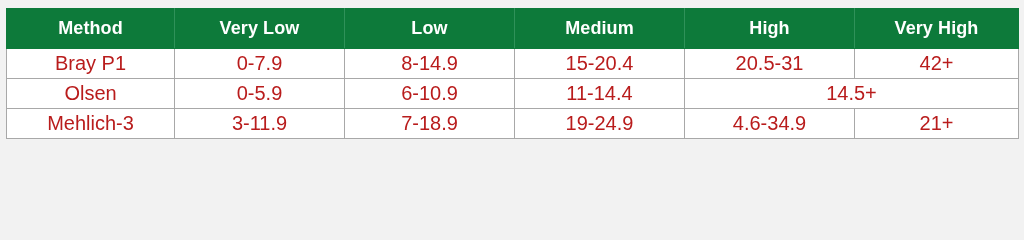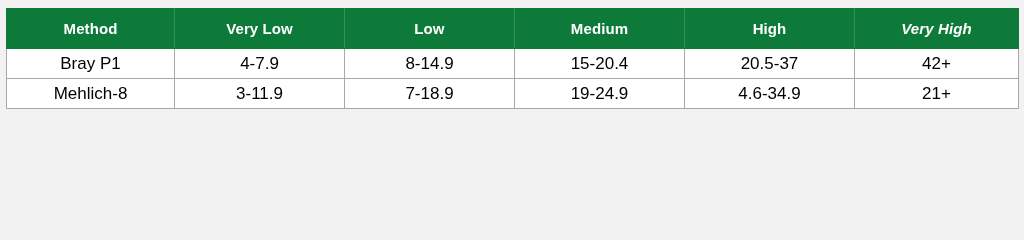--- a/index.html
+++ b/index.html
@@ -38,38 +38,37 @@
     border: 1px solid #a8a8a8;
     text-align: center;
     vertical-align: middle;
     padding: 0;
     box-sizing: border-box;
   }
   table.data-table thead th {
     background: #0d7a3a;
     color: #ffffff;
     font-weight: bold;
-    font-size: 15px;
+    font-size: 18px;
     height: 39px;
     line-height: 39px;
     border-color: #0d7a3a;
     border-left: 1px solid #2f9159;
     border-right: 1px solid #2f9159;
     letter-spacing: 0.1px;
   }
   table.data-table thead th:first-child {
     border-left: 1px solid #0d7a3a;
   }
   table.data-table thead th:last-child {
     border-right: 1px solid #0d7a3a;
-    font-style: italic;
   }
   table.data-table tbody td {
-    color: #000000;
-    font-size: 17px;
+    color: #b91c1c;
+    font-size: 20px;
     height: 29px;
     line-height: 29px;
     background: #ffffff;
     border-color: #a8a8a8;
     white-space: nowrap;
   }
   .col-method   { width: 168px; }
   .col-verylow  { width: 170px; }
   .col-low      { width: 170px; }
   .col-medium   { width: 170px; }
@@ -100,30 +99,37 @@
           <th>Medium</th>
           <th>High</th>
           <th>Very High</th>
         </tr>
       </thead>
 
       <tbody>
 
         <tr>
           <td>Bray P1</td>
-          <td>4-7.9</td>
+          <td>0-7.9</td>
           <td>8-14.9</td>
           <td>15-20.4</td>
-          <td>20.5-37</td>
+          <td>20.5-31</td>
           <td>42+</td>
         </tr>
 
+        <tr>
+          <td>Olsen</td>
+          <td>0-5.9</td>
+          <td>6-10.9</td>
+          <td>11-14.4</td>
+          <td colspan="2">14.5+</td>
+        </tr>
 
         <tr>
-          <td>Mehlich-8</td>
+          <td>Mehlich-3</td>
           <td>3-11.9</td>
           <td>7-18.9</td>
           <td>19-24.9</td>
           <td>4.6-34.9</td>
           <td>21+</td>
         </tr>
 
       </tbody>
     </table>
   </div>

